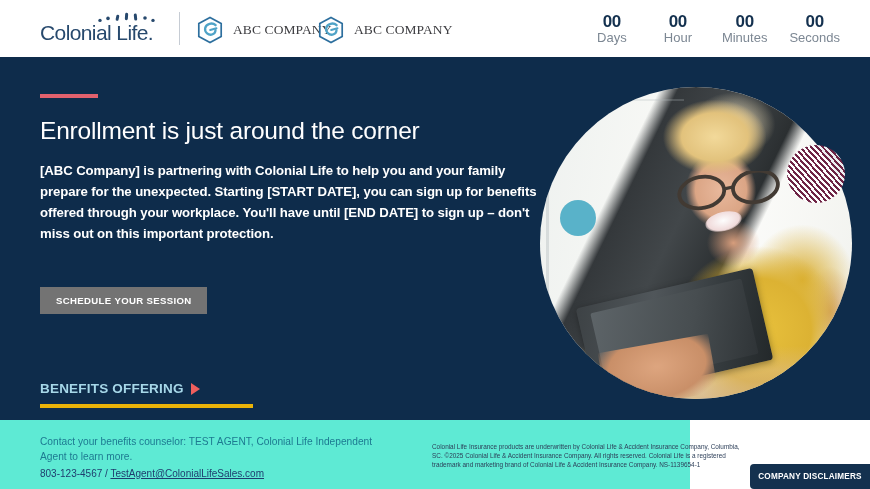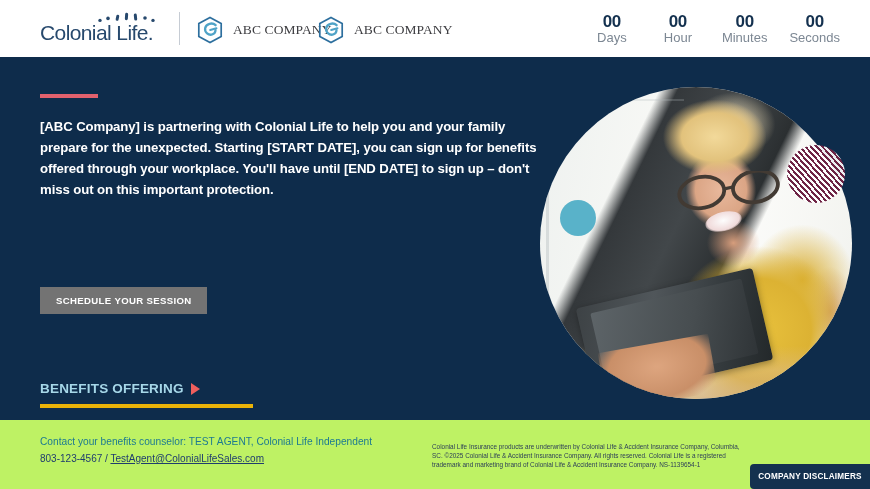--- a/index.html
+++ b/index.html
@@ -273,22 +273,22 @@
     border-left: 9px solid #ef5f5d;
     border-top: 6px solid transparent;
     border-bottom: 6px solid transparent;
     display: inline-block;
   }
 
   
   .footer {
     position: absolute;
     left: 0; top: 420px;
-    width: 870px; height: 69px;
-    background: #bef264;
+    width: 690px; height: 69px;
+    background: #5eead4;
   }
   .footer-contact {
     position: absolute;
     left: 40px; top: 14px;
     width: 360px;
   }
   .fc-line {
     font-size: 10.2px;
     color: #1d7a91;
     line-height: 15px;
@@ -405,20 +405,21 @@
         <svg class="photo-glasses" viewBox="0 0 100 34">
           <ellipse cx="26" cy="18" rx="19" ry="13" fill="none" stroke="#423a33" stroke-width="3.2" transform="rotate(-11 26 18)"></ellipse>
           <ellipse cx="71" cy="13" rx="19" ry="13" fill="none" stroke="#423a33" stroke-width="3.2" transform="rotate(-11 71 13)"></ellipse>
           <path d="M45 15 L52 13.5" stroke="#423a33" stroke-width="2.6" fill="none"></path>
         </svg>
       </div>
     </div>
 
     <div class="hero-text">
       <div class="accent-bar"></div>
+      <h1 class="hero-title">Enrollment is just around the corner</h1>
       <p class="hero-body">[ABC Company] is partnering with Colonial Life to help you and your family prepare for the unexpected. Starting [START DATE], you can sign up for benefits offered through your workplace. You'll have until [END DATE] to sign up – don't miss out on this important protection.</p>
     </div>
 
     <button class="cta-btn">SCHEDULE YOUR SESSION</button>
 
     <div class="accordion">
       <div class="acc-row">
         <span class="acc-label">BENEFITS OFFERING</span>
         <span class="acc-arrow"></span>
       </div>
@@ -429,20 +430,21 @@
       <div class="acc-row">
         <span class="acc-label">DETAILS</span>
         <span class="acc-arrow"></span>
       </div>
     </div>
   </div>
 
   <div class="footer">
     <div class="footer-contact">
       <div class="fc-line fc-contactline">Contact your benefits counselor: TEST AGENT, Colonial Life Independent</div>
+      <div class="fc-line fc-contactline">Agent to learn more.</div>
       <div class="fc-phone"><span>803-123-4567</span><span> / </span><span class="fc-email">TestAgent@ColonialLifeSales.com</span></div>
     </div>
 
     <div class="footer-legal">Colonial Life Insurance products are underwritten by Colonial Life &amp; Accident Insurance Company, Columbia, SC. ©2025 Colonial Life &amp; Accident Insurance Company. All rights reserved. Colonial Life is a registered trademark and marketing brand of Colonial Life &amp; Accident Insurance Company. NS-1139654-1</div>
   </div>
 
   <button class="disclaimer-btn">COMPANY DISCLAIMERS</button>
 
 </div>
 

